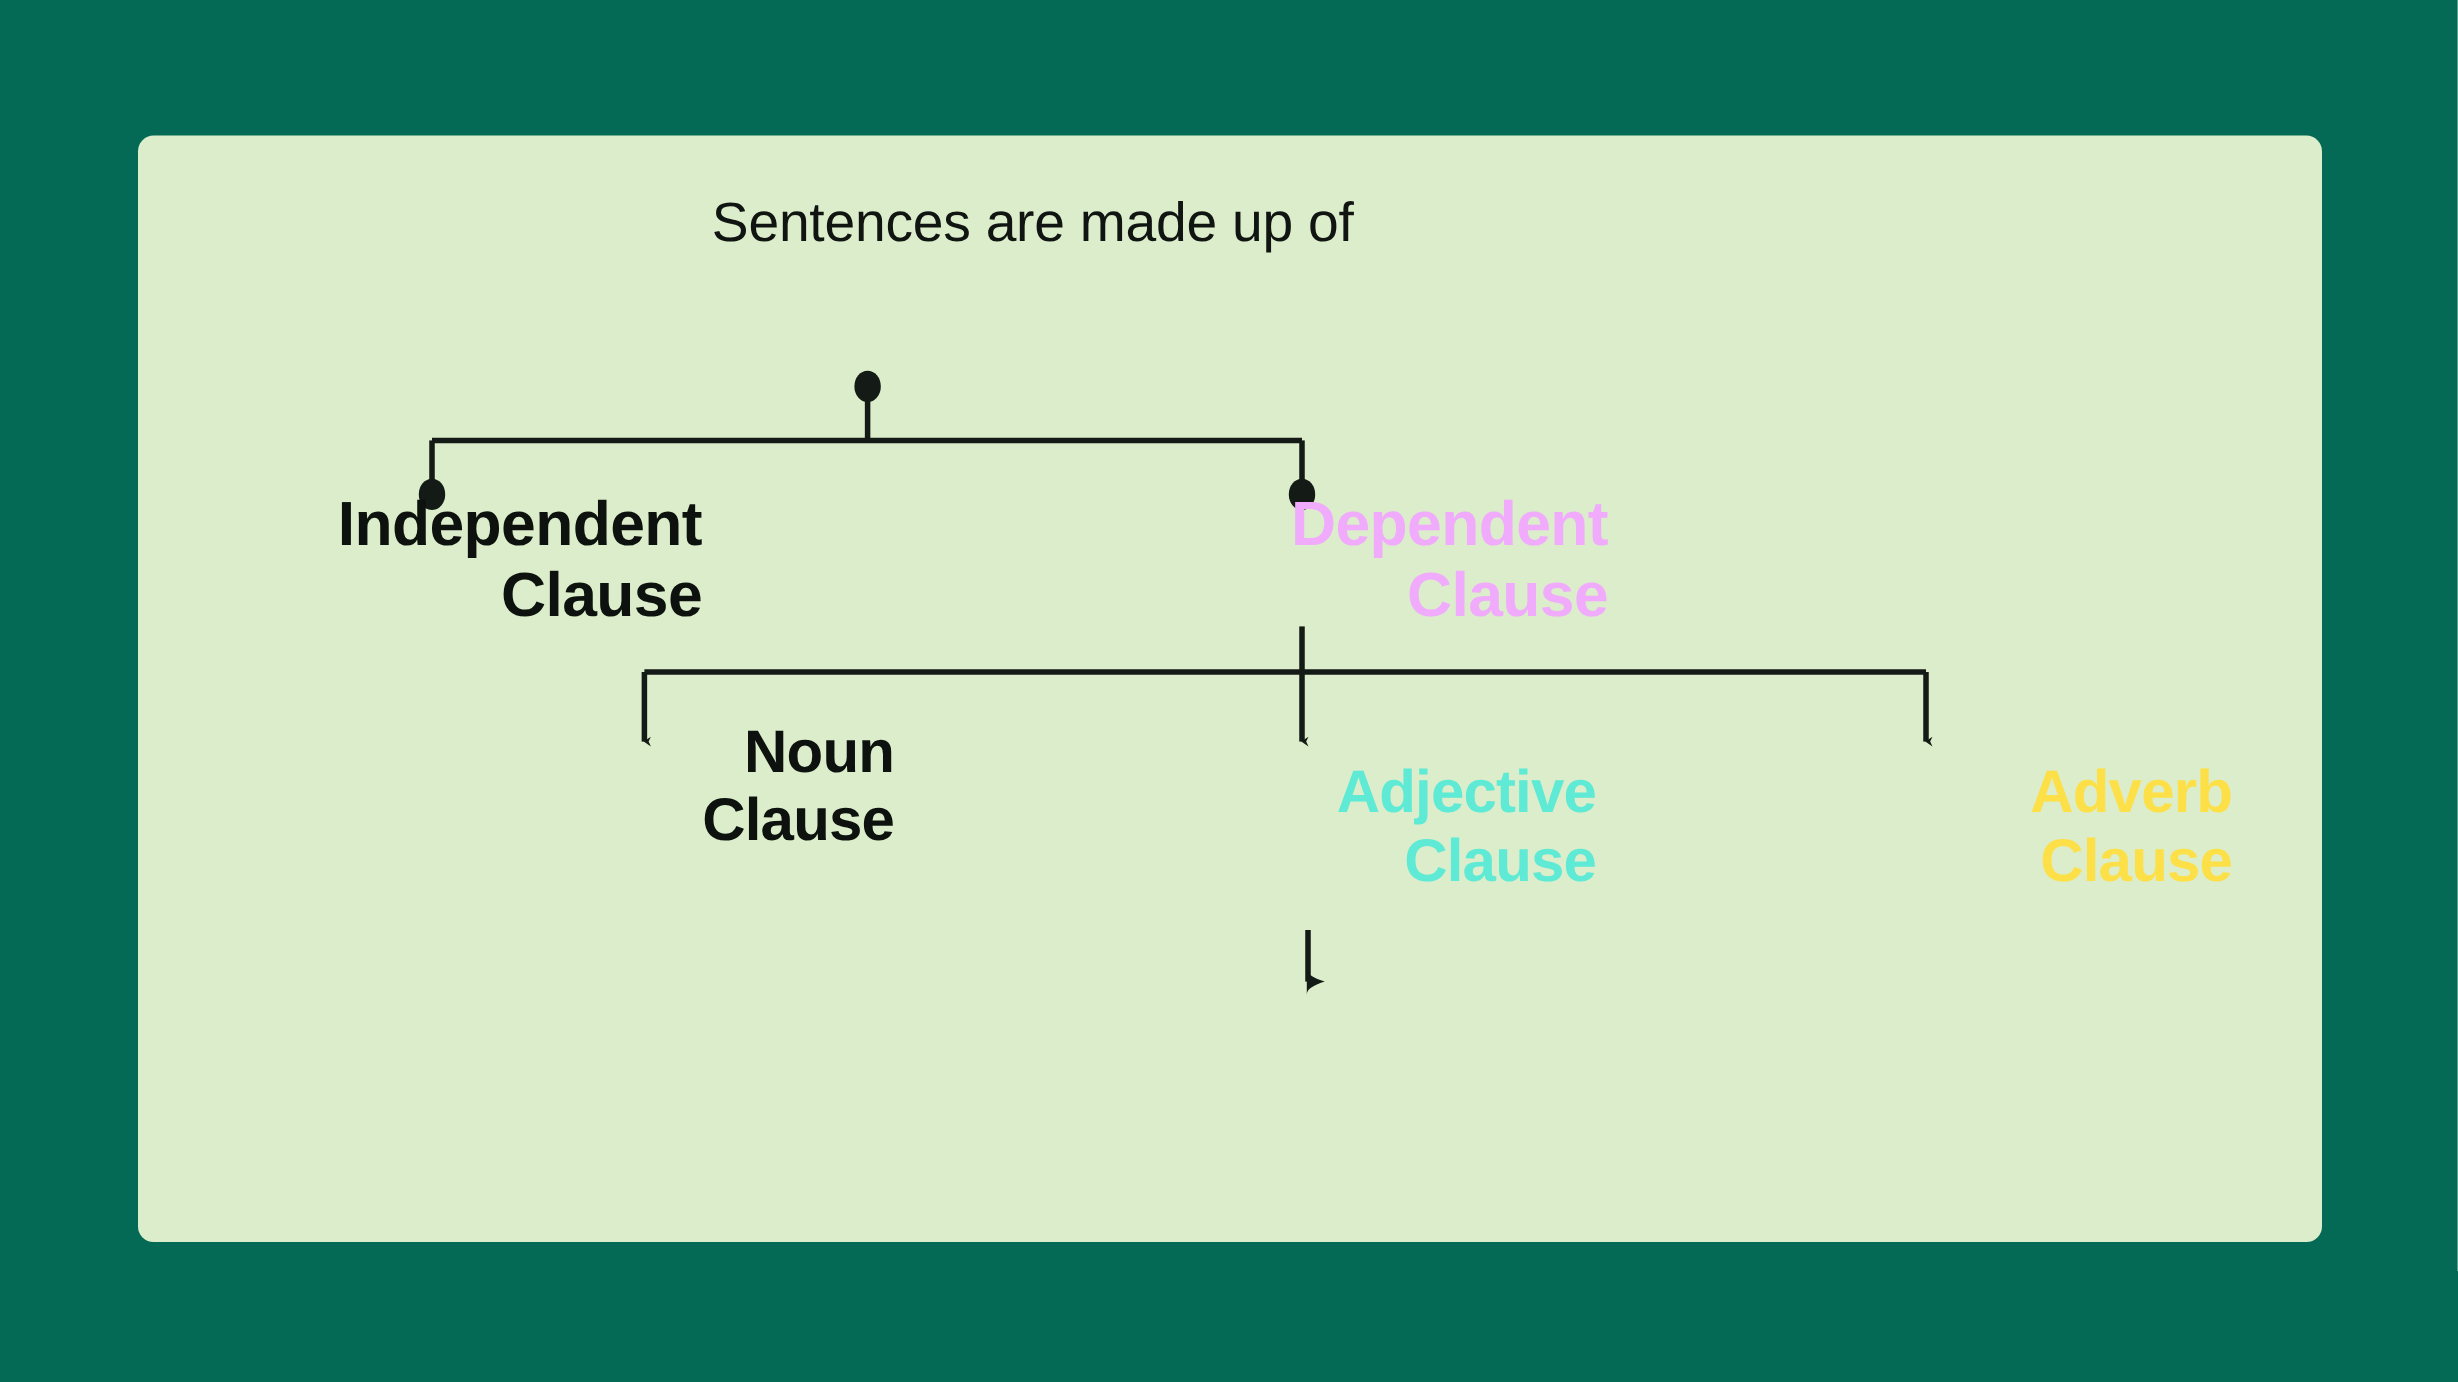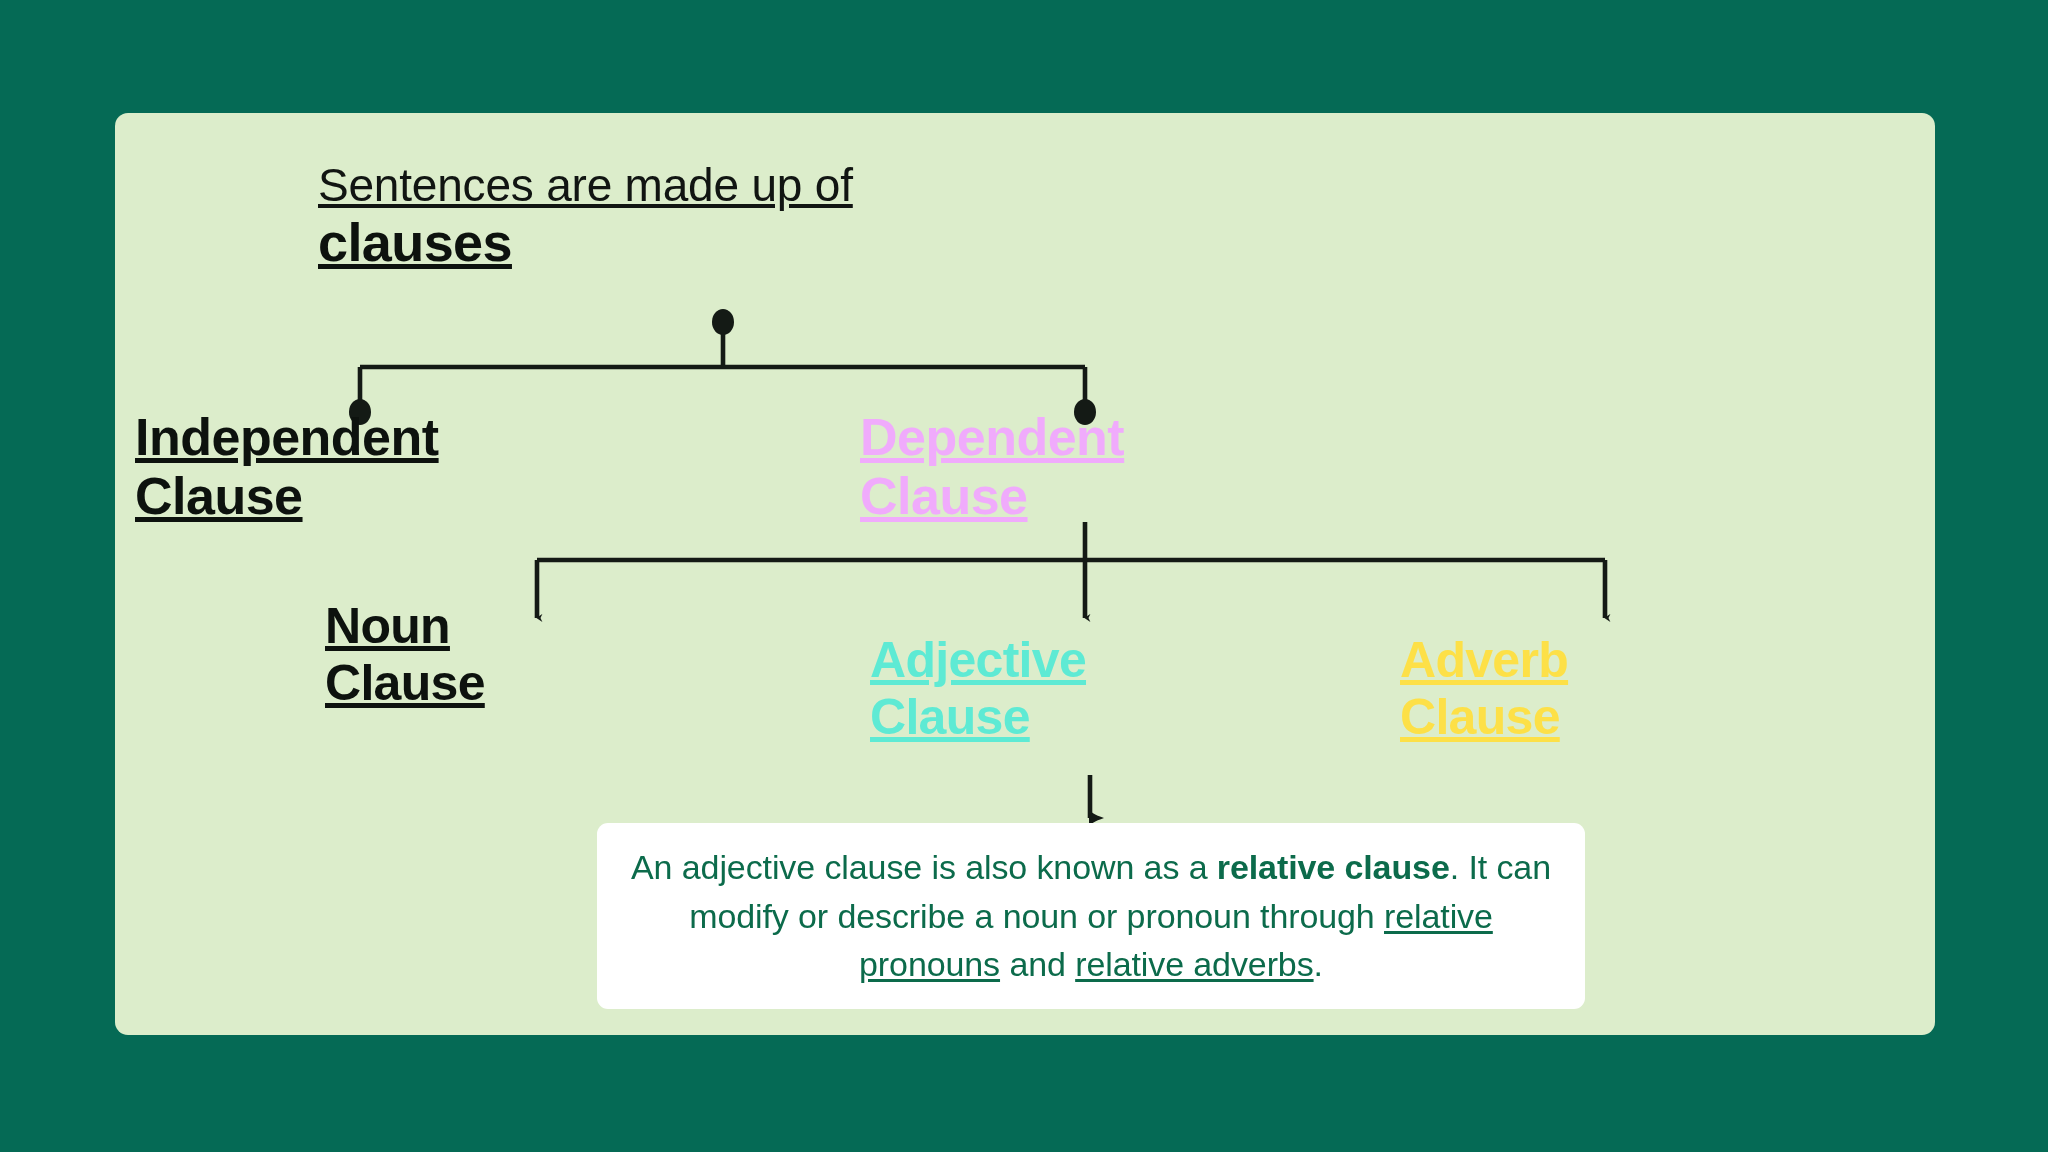--- a/index.html
+++ b/index.html
@@ -37,24 +37,23 @@
     left: 0;
     top: 0;
     width: 2048px;
     height: 1152px;
     pointer-events: none;
   }
 
   
   .node {
     position: absolute;
-    text-align: left;
+    text-align: right;
     line-height: 1.13;
     white-space: pre-line;
-    text-decoration: underline;
   }
 
   #root-line1 {
     left: 318px;
     top: 160px;
     width: 810px;
     font-size: 46px;
     font-weight: 400;
     color: #111512;
     letter-spacing: -0.2px;
@@ -173,31 +172,27 @@
       <path d="M1085,560 L1085,618" marker-end="url(#arrowhead)"></path>
       <path d="M1605,560 L1605,618" marker-end="url(#arrowhead)"></path>
     </g>
 
     <g stroke="#141A15" stroke-width="4.6" fill="none">
       <path d="M1090,775 L1090,818" marker-end="url(#tapered)"></path>
     </g>
   </svg>
 
   <div class="node" id="root-line1">Sentences are made up of</div>
-  <div class="node" id="root-line2">clauses</div>
 
   <div class="node lvl2" id="node-independent">Independent
 Clause</div>
   <div class="node lvl2" id="node-dependent">Dependent
 Clause</div>
 
   <div class="node lvl3" id="node-noun">Noun
 Clause</div>
   <div class="node lvl3" id="node-adjective">Adjective
 Clause</div>
   <div class="node lvl3" id="node-adverb">Adverb
 Clause</div>
 
-  <div id="callout">
-    <div id="callout-text"><span>An adjective clause is also known as a </span><b>relative clause</b><span>. It can modify or describe a noun or pronoun through </span><u>relative pronouns</u><span> and </span><u>relative adverbs</u><span>.</span></div>
-  </div>
 
 </div>
 
 </body></html>

